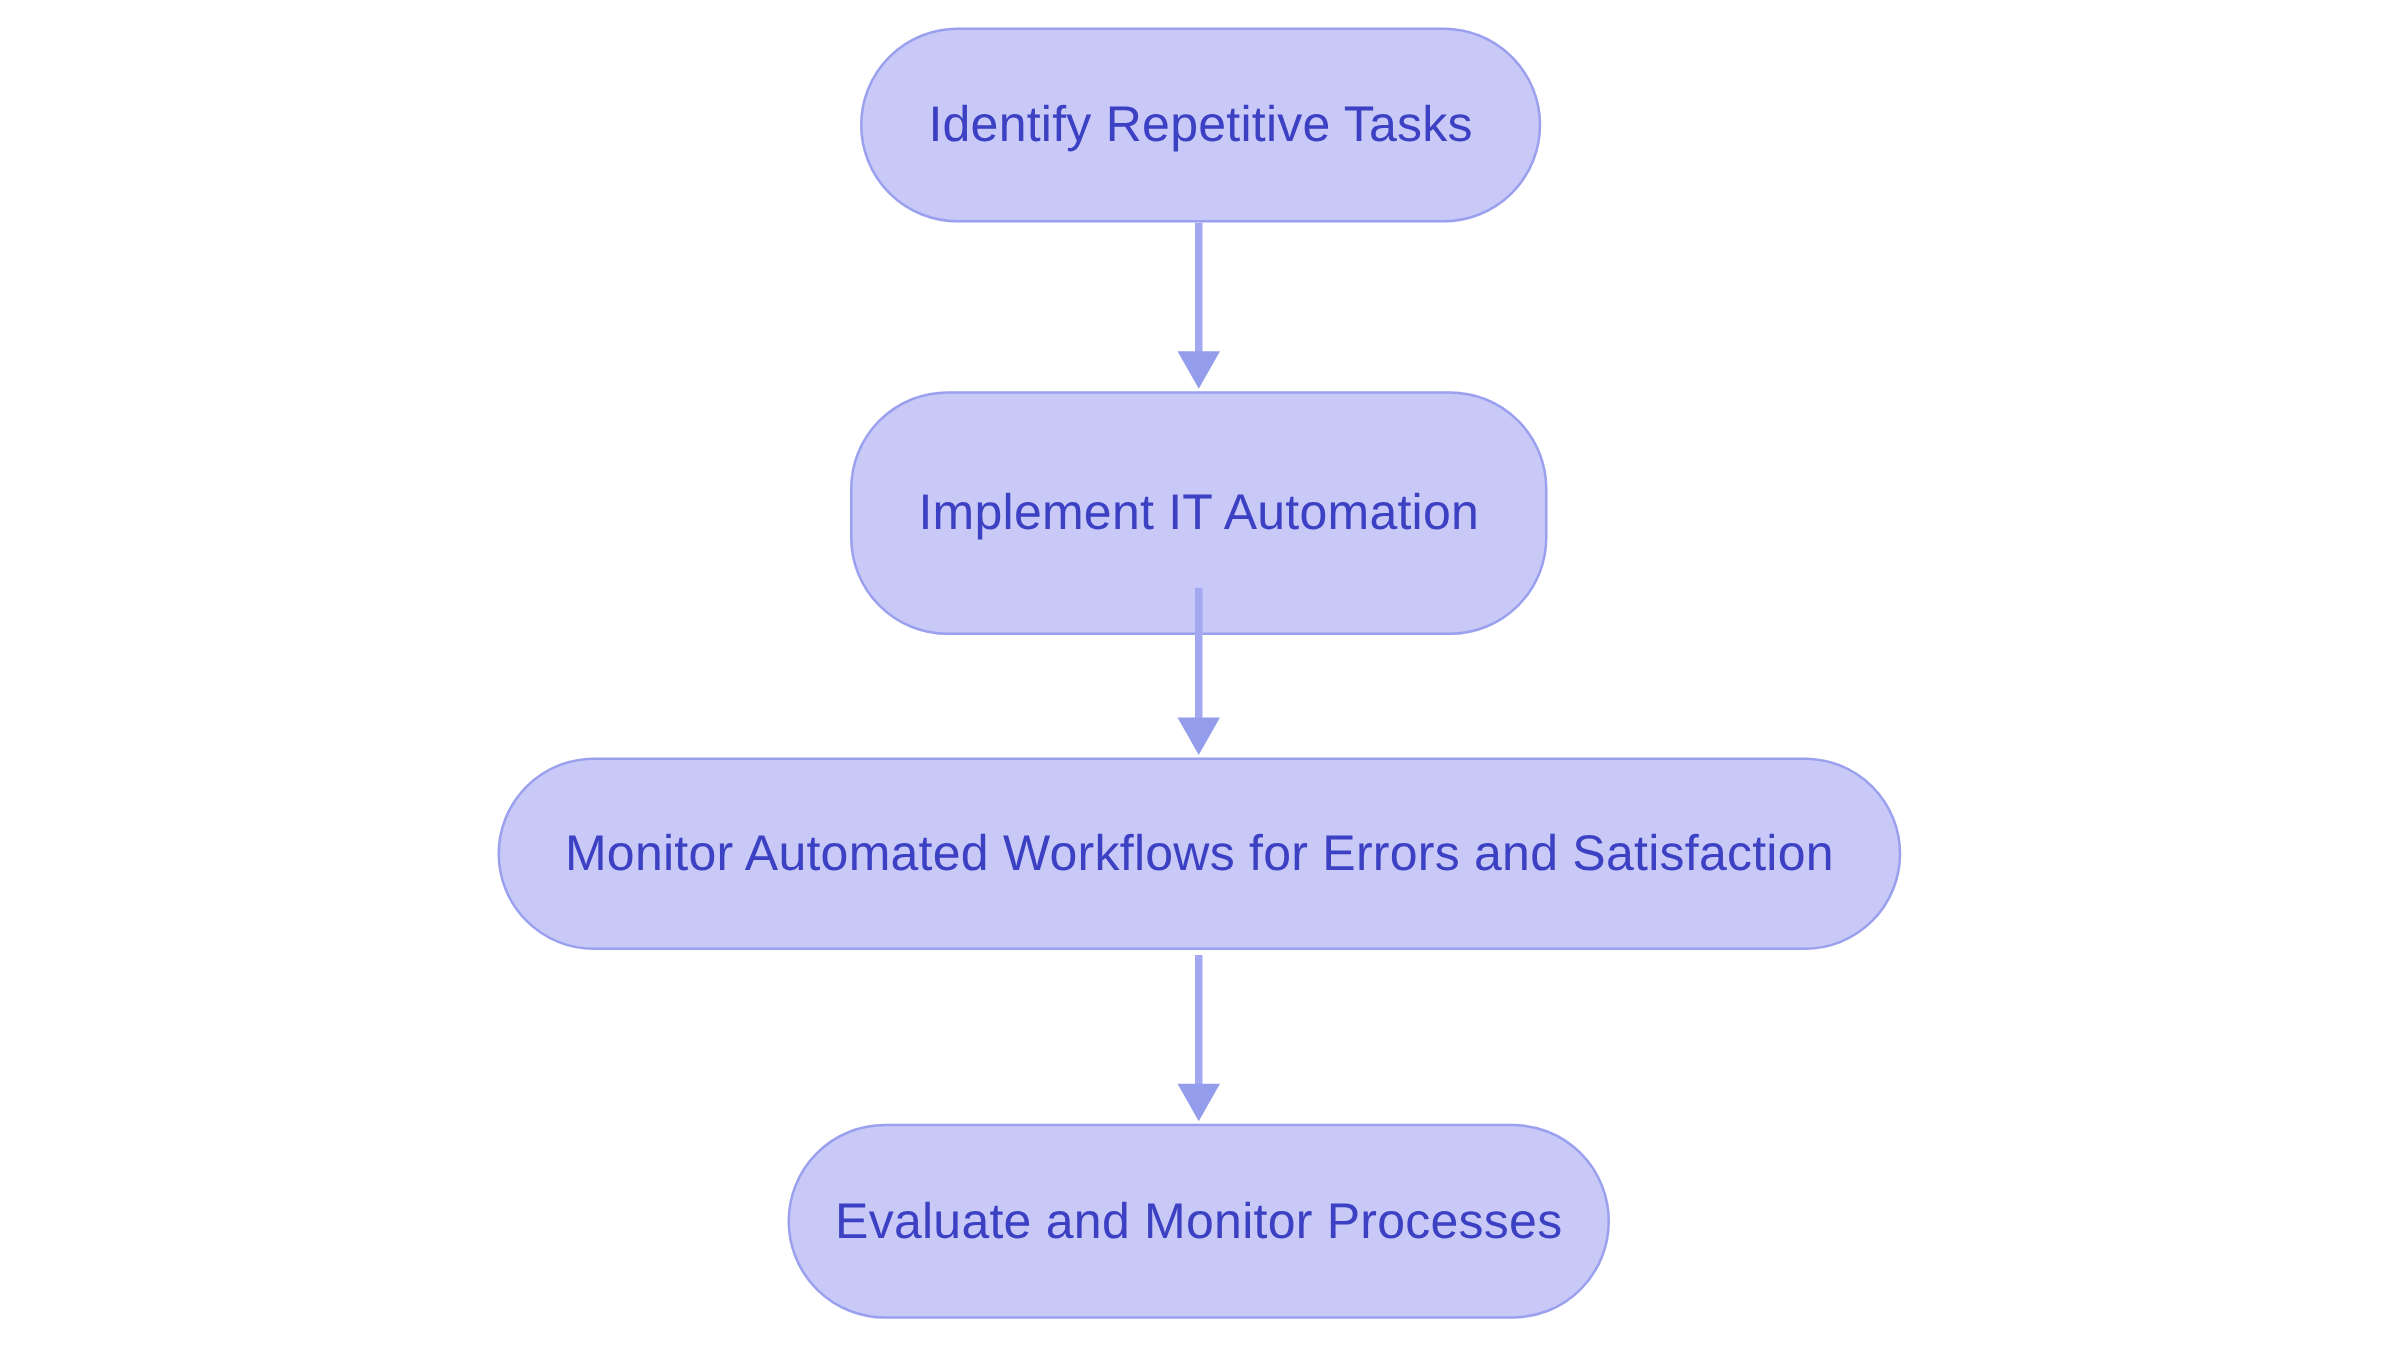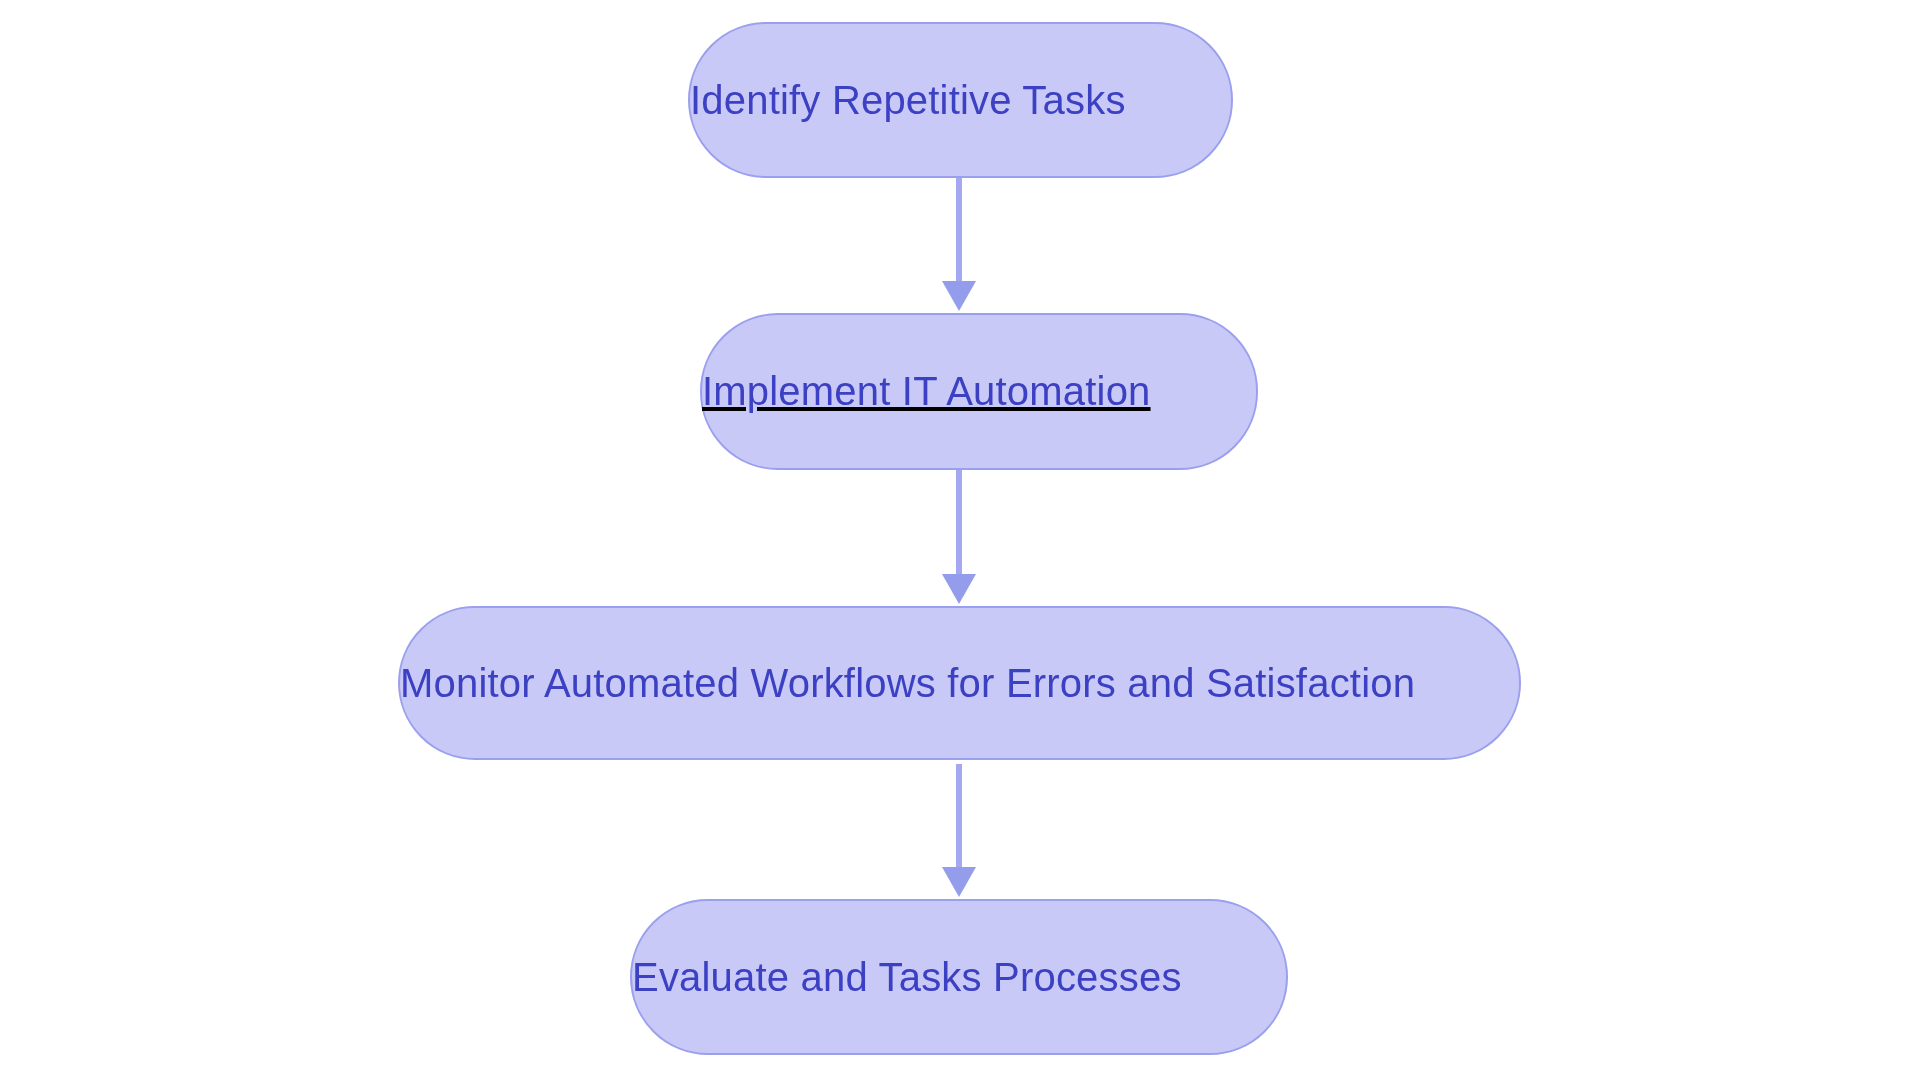--- a/index.html
+++ b/index.html
@@ -21,31 +21,32 @@
     height: 1083px;
   }
   .node {
     position: absolute;
     box-sizing: border-box;
     background: var(--node-fill, #c9c9f8);
     border: 2px solid var(--node-border, #9aa0ee);
     border-radius: 78px;
     display: flex;
     align-items: center;
+    justify-content: center;
     text-align: center;
   }
   .node-label {
     color: var(--node-text, #3c40c2);
     font-size: 40px;
     font-weight: 400;
     letter-spacing: 0.2px;
     white-space: nowrap;
   }
   .node1 { left: 688px; top: 22px;  width: 545px;  height: 156px; }
-  .node2 { left: 700px; top: 313px; width: 558px;  height: 157px; text-decoration: underline; }
+  .node2 { left: 680px; top: 313px; width: 558px;  height: 195px; }
   .node3 { left: 398px; top: 606px; width: 1123px; height: 154px; }
   .node4 { left: 630px; top: 899px; width: 658px;  height: 156px; }
 
   .edge-arrow {
     position: absolute;
     left: 941px;
     width: 36px;
     display: block;
   }
   .arrow1 { top: 178px; height: 133px; }
@@ -81,16 +82,16 @@
   <div class="node node3">
     <span class="node-label">Monitor Automated Workflows for Errors and Satisfaction</span>
   </div>
 
   <svg class="edge-arrow arrow3" viewBox="0 0 36 133" aria-hidden="true">
     <rect class="stem" x="15" y="0" width="6" height="105"></rect>
     <polygon class="head" points="1,103 35,103 18,133"></polygon>
   </svg>
 
   <div class="node node4">
-    <span class="node-label">Evaluate and Tasks Processes</span>
+    <span class="node-label">Evaluate and Monitor Processes</span>
   </div>
 
 </div>
 
 </body></html>

